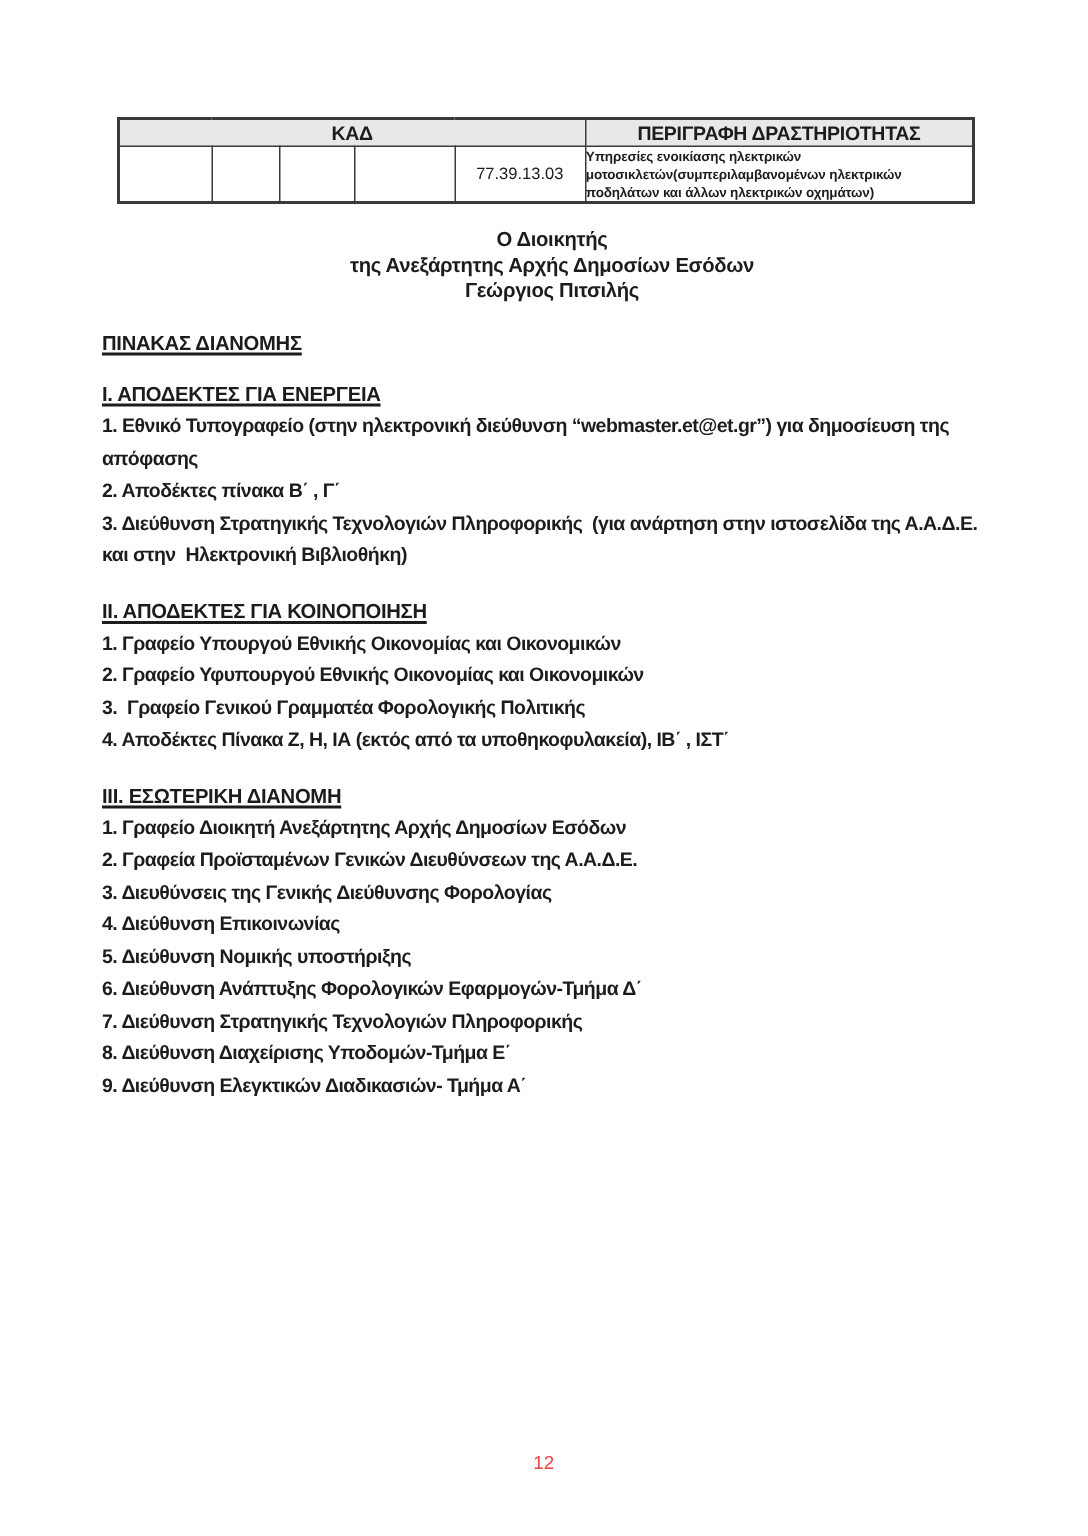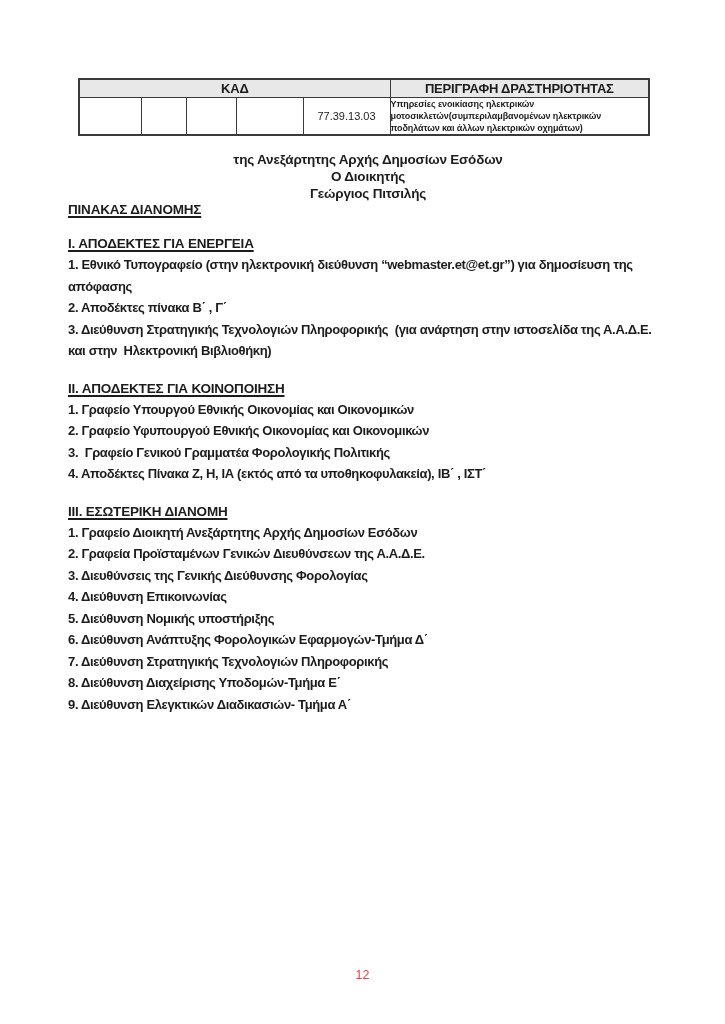--- a/index.html
+++ b/index.html
@@ -66,20 +66,21 @@
     font-size: 13.5px;
     font-weight: bold;
     line-height: 17px;
     letter-spacing: -0.2px;
   }
   .signature .name {
   }
 
   
   .dist-title {
+    margin-top: 19px;
     font-size: 13.5px;
     font-weight: bold;
     text-decoration: underline;
     text-decoration-thickness: 1.5px;
     text-underline-offset: 2px;
     letter-spacing: -0.2px;
   }
   .sec-heading {
     margin-top: 19px;
     font-size: 13.5px;
@@ -135,22 +136,22 @@
           <td></td>
           <td></td>
           <td></td>
           <td class="code-cell">77.39.13.03</td>
           <td class="desc-cell">Υπηρεσίες ενοικίασης ηλεκτρικών  μοτοσικλετών(συμπεριλαμβανομένων ηλεκτρικών ποδηλάτων και άλλων ηλεκτρικών οχημάτων)</td>
         </tr>
       </tbody>
     </table>
 
     <div class="signature">
+      <div>Ο Διοικητής</div>
       <div>της Ανεξάρτητης Αρχής Δημοσίων Εσόδων</div>
-      <div>Ο Διοικητής</div>
       <div class="name">Γεώργιος Πιτσιλής</div>
     </div>
 
     <div class="dist-title">ΠΙΝΑΚΑΣ ΔΙΑΝΟΜΗΣ</div>
 
     <div class="sec-heading">Ι. ΑΠΟΔΕΚΤΕΣ ΓΙΑ ΕΝΕΡΓΕΙΑ</div>
     <div class="items">
       <div class="item">1. Εθνικό Τυπογραφείο (στην ηλεκτρονική διεύθυνση “webmaster.et@et.gr”) για δημοσίευση της απόφασης</div>
       <div class="item">2. Αποδέκτες πίνακα Β΄ , Γ΄</div>
       <div class="item">3. Διεύθυνση Στρατηγικής Τεχνολογιών Πληροφορικής  (για ανάρτηση στην ιστοσελίδα της Α.Α.Δ.Ε. και στην  Ηλεκτρονική Βιβλιοθήκη)</div>

